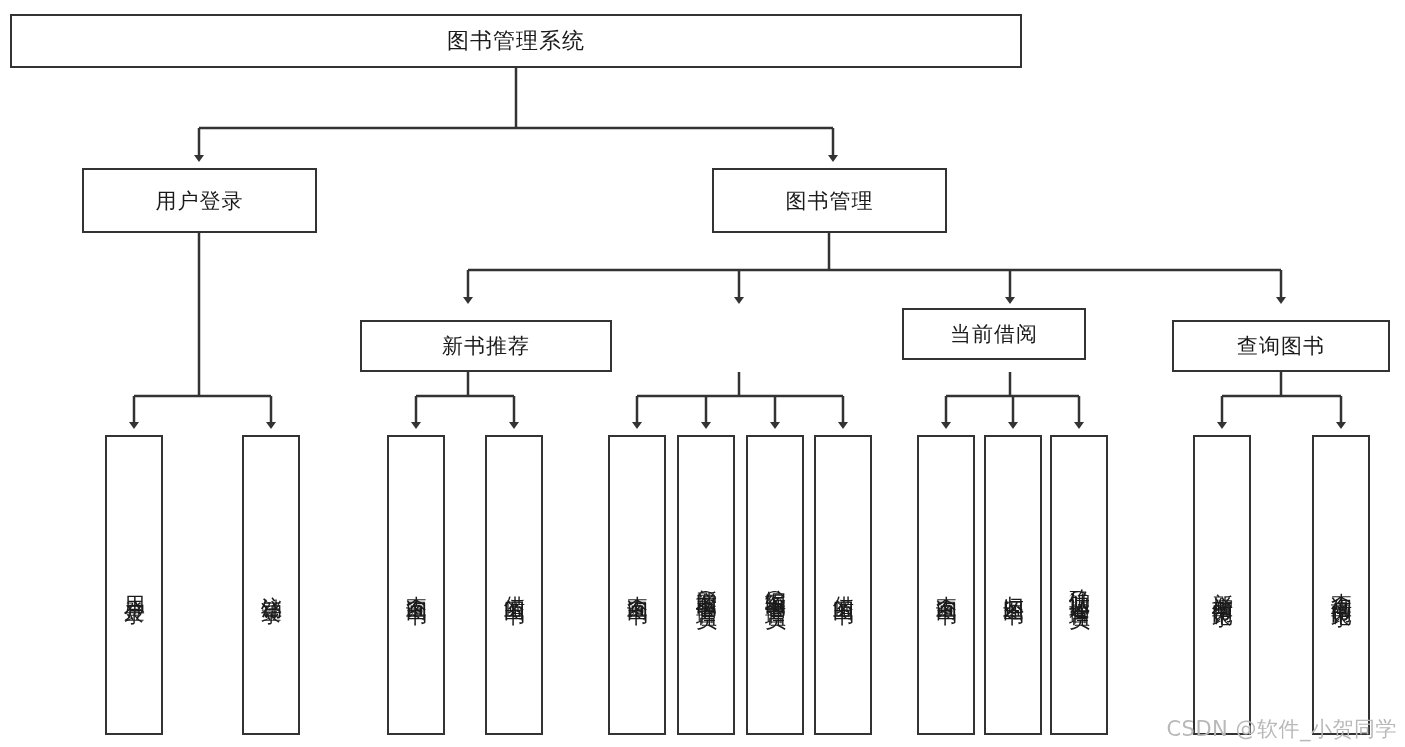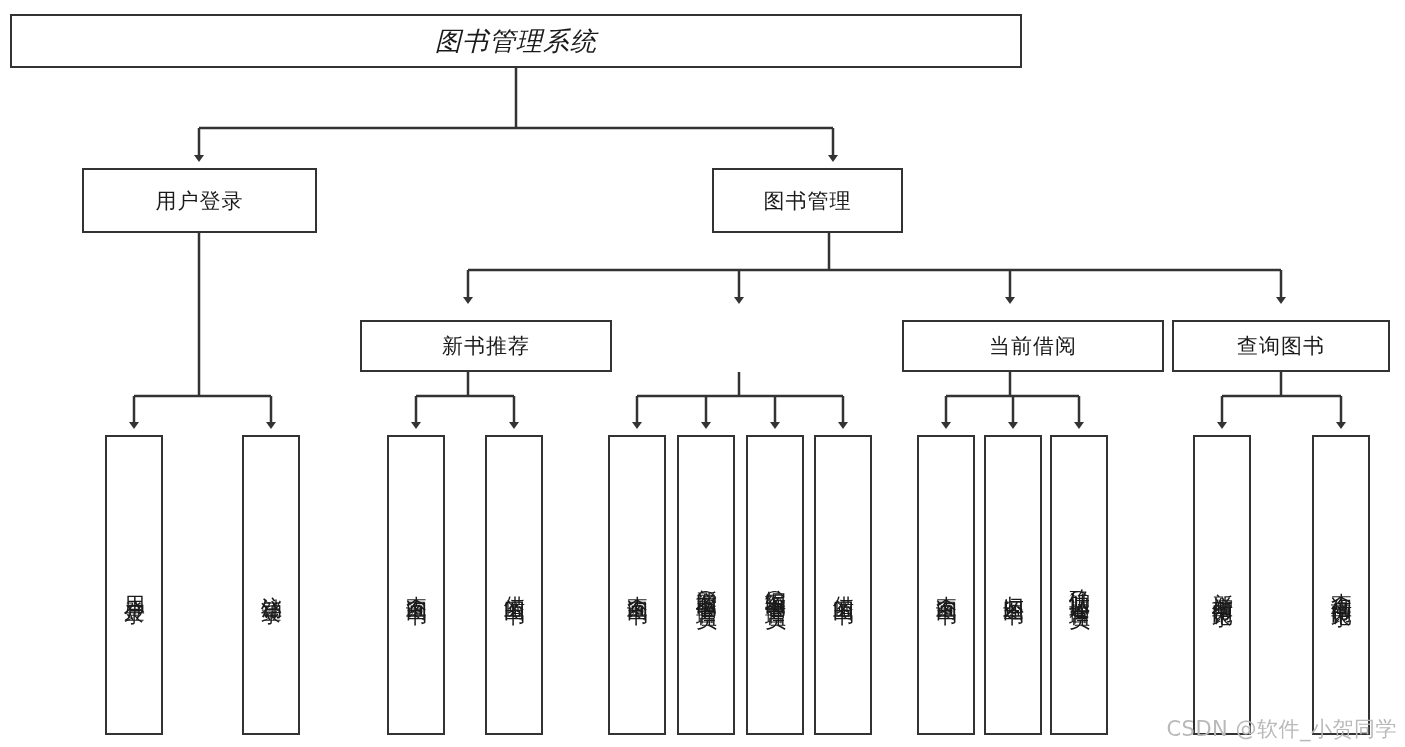--- a/index.html
+++ b/index.html
@@ -20,21 +20,21 @@
     writing-mode:vertical-rl;
     text-orientation:upright;
     font-size:21px;
     letter-spacing:3px;
     line-height:1;
     padding-top:4px;
     padding-bottom:4px;
     white-space:nowrap;
   }
   .node.vert > span{writing-mode:vertical-rl;text-orientation:upright;}
-  #root-node{font-size:26px;font-style:italic;}
+  #root-node{font-size:22px;}
   svg#wires{position:absolute;left:0;top:0;width:1405px;height:747px;pointer-events:none;}
   #watermark{
     position:absolute;
     right:8px;
     bottom:4px;
     font-size:21px;
     color:#b9b9b9;
     letter-spacing:0.5px;
     white-space:nowrap;
   }
@@ -94,28 +94,28 @@
     </g>
   </svg>
 
   <div class="node horiz" id="root-node" style="left:10px;top:14px;width:1012px;height:54px;">
     <span>图书管理系统</span>
   </div>
 
   <div class="node horiz" style="left:82px;top:168px;width:235px;height:65px;">
     <span>用户登录</span>
   </div>
-  <div class="node horiz" style="left:712px;top:168px;width:191px;height:65px;">
+  <div class="node horiz" style="left:712px;top:168px;width:235px;height:65px;">
     <span>图书管理</span>
   </div>
 
   <div class="node horiz" style="left:360px;top:320px;width:252px;height:52px;">
     <span>新书推荐</span>
   </div>
-  <div class="node horiz" style="left:902px;top:320px;width:262px;height:52px;">
+  <div class="node horiz" style="left:902px;top:308px;width:184px;height:52px;">
     <span>当前借阅</span>
   </div>
   <div class="node horiz" style="left:1172px;top:320px;width:218px;height:52px;">
     <span>查询图书</span>
   </div>
 
   <div class="node vert" style="left:105px;top:435px;width:58px;height:300px;">
     <span>用户登录</span>
   </div>
   <div class="node vert" style="left:242px;top:435px;width:58px;height:300px;">

